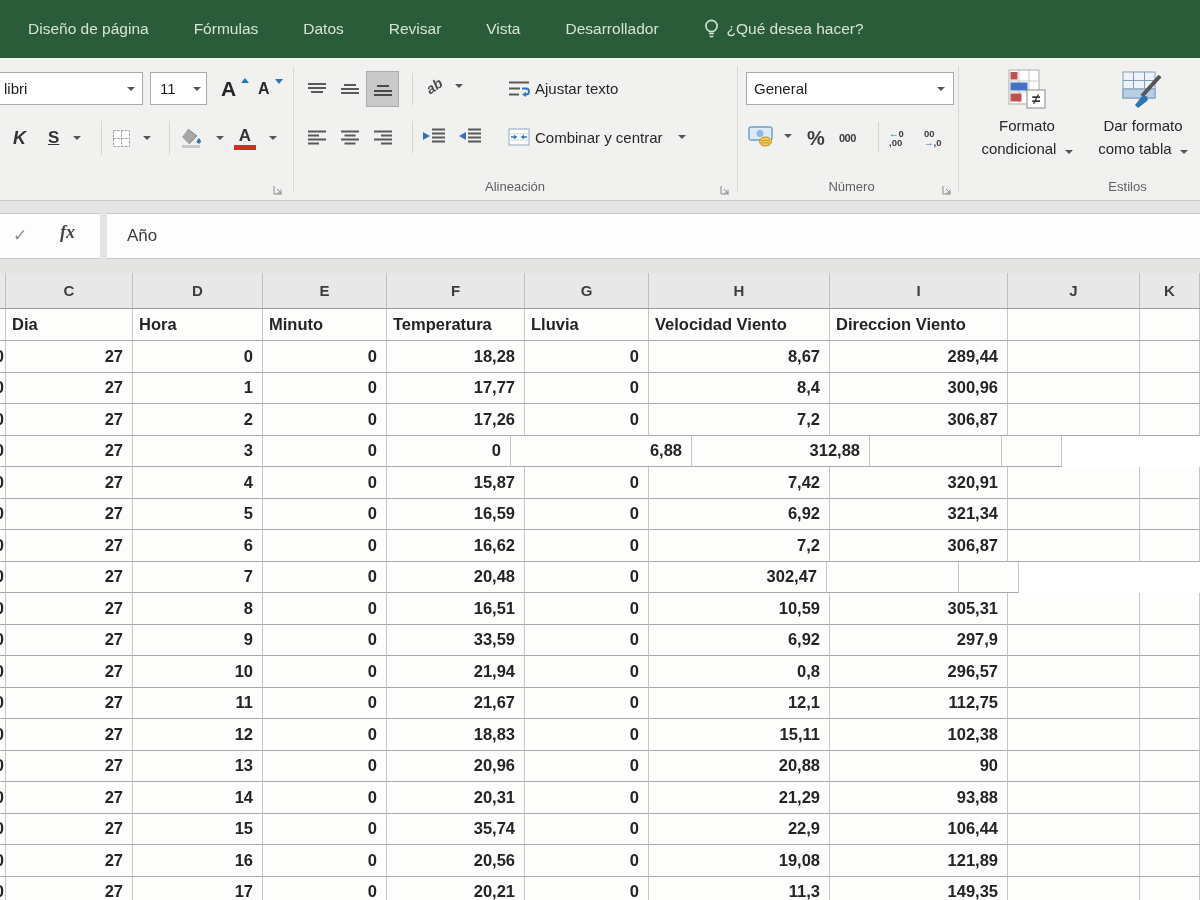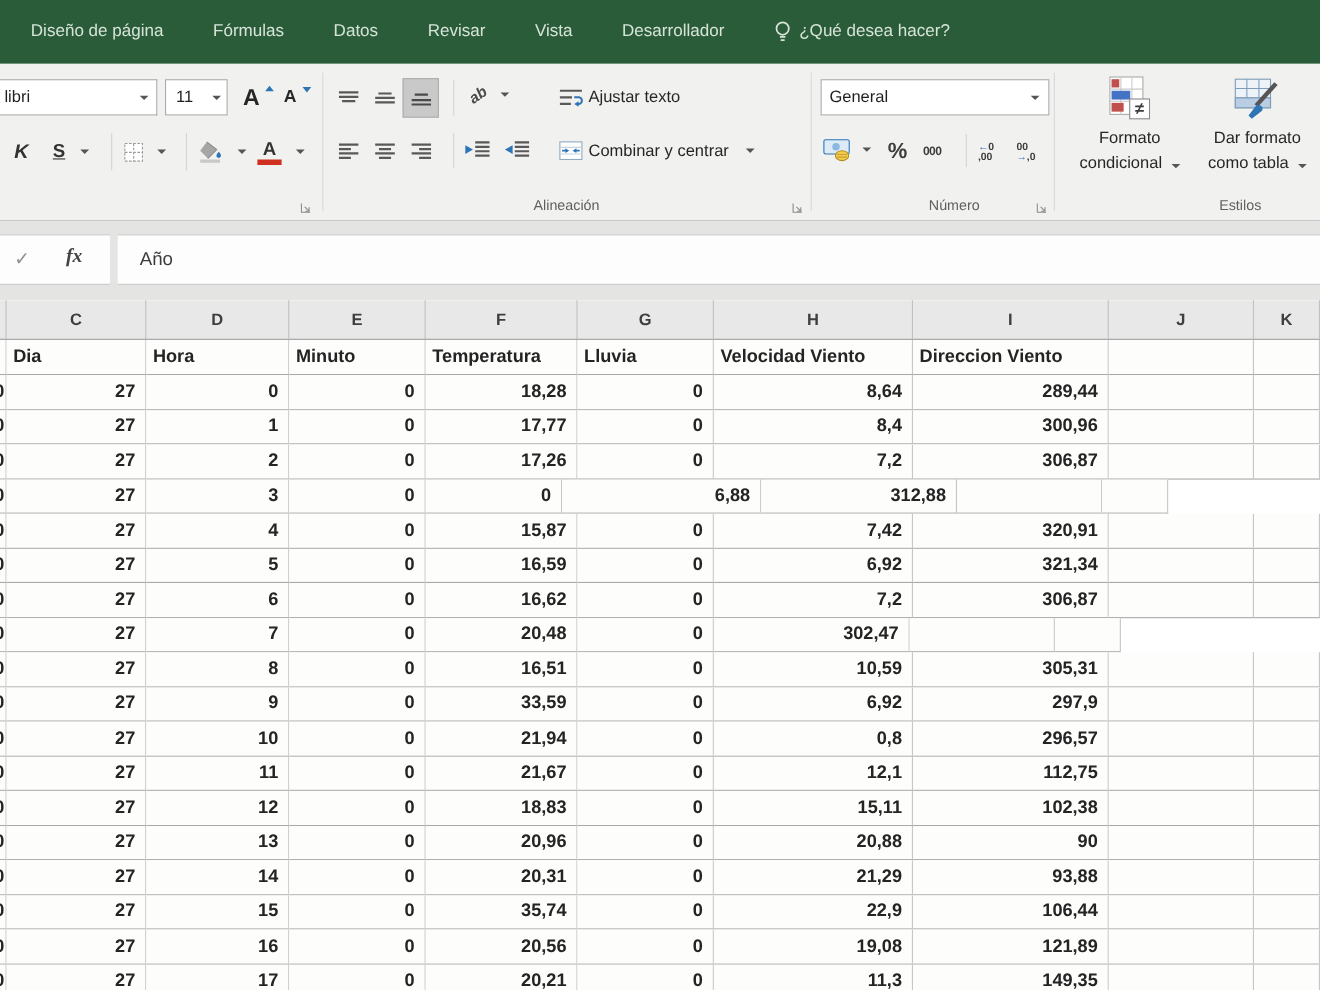--- a/index.html
+++ b/index.html
@@ -263,21 +263,21 @@
         <span><span class="blue">←</span><span title="←0"></span>0</span>
         <span>,00</span>
       </span>
     </div>
     <div class="icbtn" style="left:924px;top:62px;">
       <span class="dec">
         <span>00</span>
         <span><span class="blue">→</span>,0</span>
       </span>
     </div>
-    <div class="glabel" style="left:760px;width:215px;">Número</div>
+    <div class="glabel" style="left:744px;width:215px;">Número</div>
     <span class="launch" style="left:942px;">
       <svg width="10" height="10" viewBox="0 0 10 10">
           <path d="M1 1v8h8" fill="none" stroke="#8a8a8a"></path>
           <path d="M4 4l4 4M8 4.5V8H4.5" fill="none" stroke="#8a8a8a"></path>
         </svg>
     </span>
 
     <div class="gdiv" style="left:958px;"></div>
 
     <div class="stylebtn" style="left:972px;width:110px;">
@@ -353,21 +353,21 @@
           <div class="cell lbl" style="width: 132px;"></div>
           <div class="cell lbl" style="width: 60px;"></div>
         </div>
         <div class="grow data">
           <div class="cell sliver" style="width: 6px;">0</div>
           <div class="cell num" style="width: 127px;">27</div>
           <div class="cell num" style="width: 130px;">0</div>
           <div class="cell num" style="width: 124px;">0</div>
           <div class="cell num" style="width: 138px;">18,28</div>
           <div class="cell num" style="width: 124px;">0</div>
-          <div class="cell num" style="width: 181px;">8,64</div>
+          <div class="cell num" style="width: 181px;">8,67</div>
           <div class="cell num" style="width: 178px;">289,44</div>
           <div class="cell empty" style="width: 132px;"></div>
           <div class="cell empty" style="width: 60px;"></div>
         </div>
         <div class="grow data">
           <div class="cell sliver" style="width: 6px;">0</div>
           <div class="cell num" style="width: 127px;">27</div>
           <div class="cell num" style="width: 130px;">1</div>
           <div class="cell num" style="width: 124px;">0</div>
           <div class="cell num" style="width: 138px;">17,77</div>

